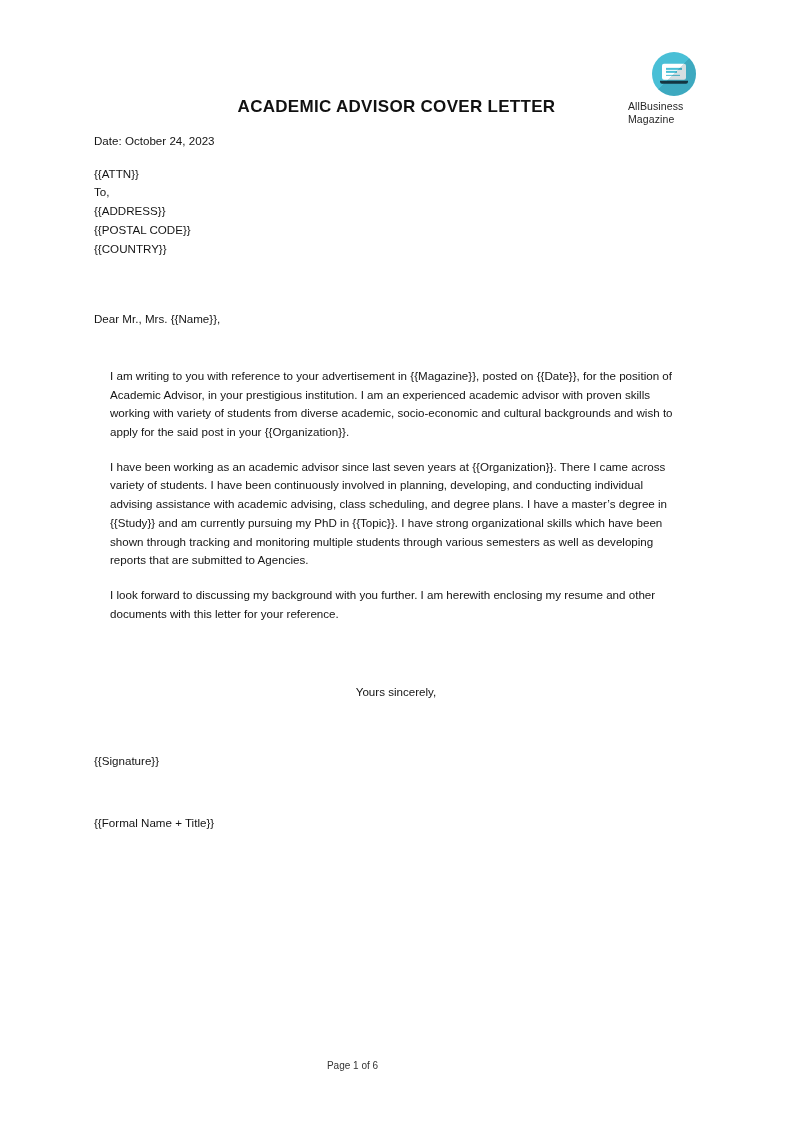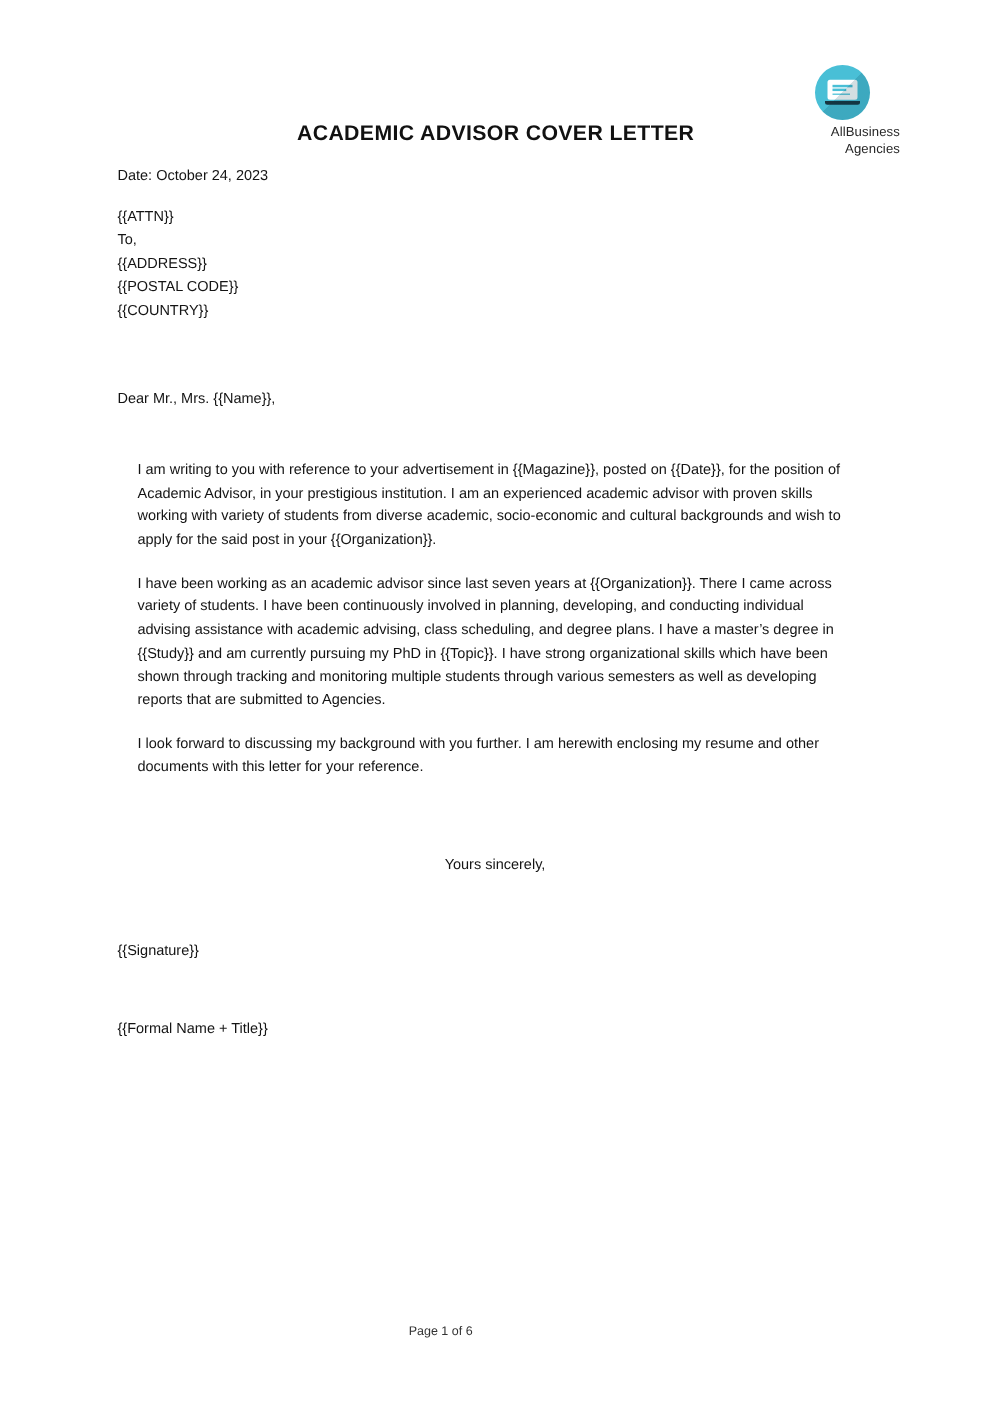--- a/index.html
+++ b/index.html
@@ -21,21 +21,21 @@
     inset: 0;
     background: #ffffff;
   }
 
   
   .logo-block {
     position: absolute;
     top: 52px;
     left: 628px;
     width: 92px;
-    text-align: right;
+    text-align: left;
   }
   .logo-mark {
     width: 44px;
     height: 44px;
     margin: 0 auto 4px auto;
     border-radius: 50%;
     background: #49bfd6;
     position: relative;
     overflow: hidden;
   }
@@ -156,21 +156,21 @@
         <div class="laptop-screen">
           <div class="row r1"></div>
           <div class="row r2"></div>
           <div class="row r3"></div>
         </div>
         <div class="laptop-base"></div>
       </div>
       <div class="logo-shadow"></div>
     </div>
     <div class="logo-text">AllBusiness</div>
-    <div class="logo-text">Agencies</div>
+    <div class="logo-text">Magazine</div>
   </div>
 
   <div class="doc-title">ACADEMIC ADVISOR  COVER LETTER</div>
 
   <div class="content">
 
     <div class="blk-date">Date: October 24, 2023</div>
 
     <div class="blk-to">
       <span class="line">{{ATTN}}</span>

